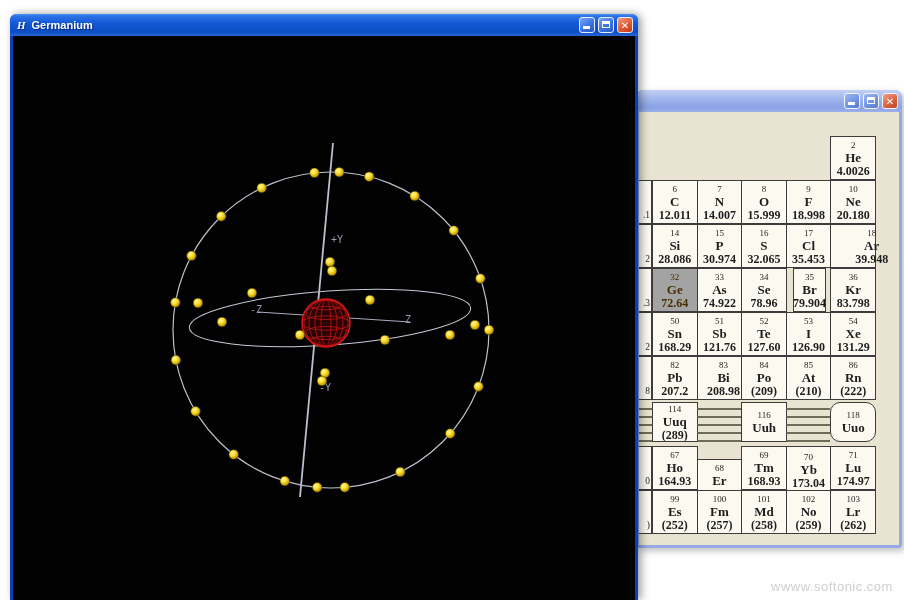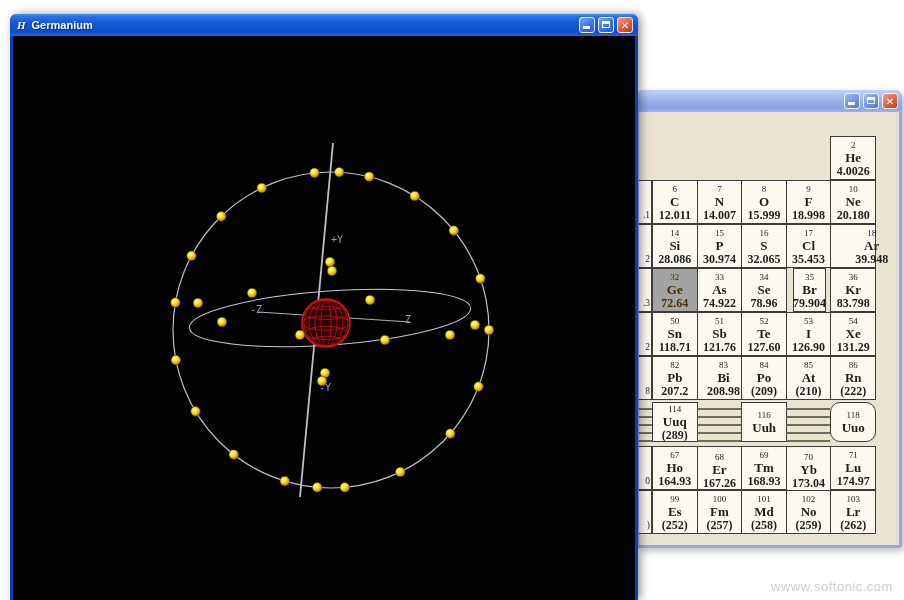--- a/index.html
+++ b/index.html
@@ -197,21 +197,21 @@
           <div class="pt-num">36</div>
           <div class="pt-sym">Kr</div>
           <div class="pt-mass">83.798</div>
         </div>
         <div class="pt-cell pt-sliver" style="left: -1px; top: 200px; width: 14px; height: 44px;">
           <div class="pt-frag">2</div>
         </div>
         <div class="pt-cell" style="left: 13px; top: 200px; width: 45.6px; height: 44px;">
           <div class="pt-num">50</div>
           <div class="pt-sym">Sn</div>
-          <div class="pt-mass">118.71</div>
+          <div class="pt-mass">168.29</div>
         </div>
         <div class="pt-cell" style="left: 57.6px; top: 200px; width: 45.6px; height: 44px;">
           <div class="pt-num">51</div>
           <div class="pt-sym">Sb</div>
           <div class="pt-mass">121.76</div>
         </div>
         <div class="pt-cell" style="left: 102.2px; top: 200px; width: 45.6px; height: 44px;">
           <div class="pt-num">52</div>
           <div class="pt-sym">Te</div>
           <div class="pt-mass">127.60</div>
@@ -273,21 +273,21 @@
           <div class="pt-mass"></div>
         </div>
         <div class="pt-cell pt-sliver" style="left: -1px; top: 334px; width: 14px; height: 44px;">
           <div class="pt-frag">0</div>
         </div>
         <div class="pt-cell" style="left: 13px; top: 334px; width: 45.6px; height: 44px;">
           <div class="pt-num">67</div>
           <div class="pt-sym">Ho</div>
           <div class="pt-mass">164.93</div>
         </div>
-        <div class="pt-cell" style="left: 57.6px; top: 334px; width: 45.6px; height: 44px; justify-content: flex-end;">
+        <div class="pt-cell" style="left: 57.6px; top: 347px; width: 45.6px; height: 44px;">
           <div class="pt-num">68</div>
           <div class="pt-sym">Er</div>
           <div class="pt-mass">167.26</div>
         </div>
         <div class="pt-cell" style="left: 102.2px; top: 334px; width: 45.6px; height: 44px;">
           <div class="pt-num">69</div>
           <div class="pt-sym">Tm</div>
           <div class="pt-mass">168.93</div>
         </div>
         <div class="pt-cell" style="left: 146.8px; top: 334px; width: 45.6px; height: 48px;">

